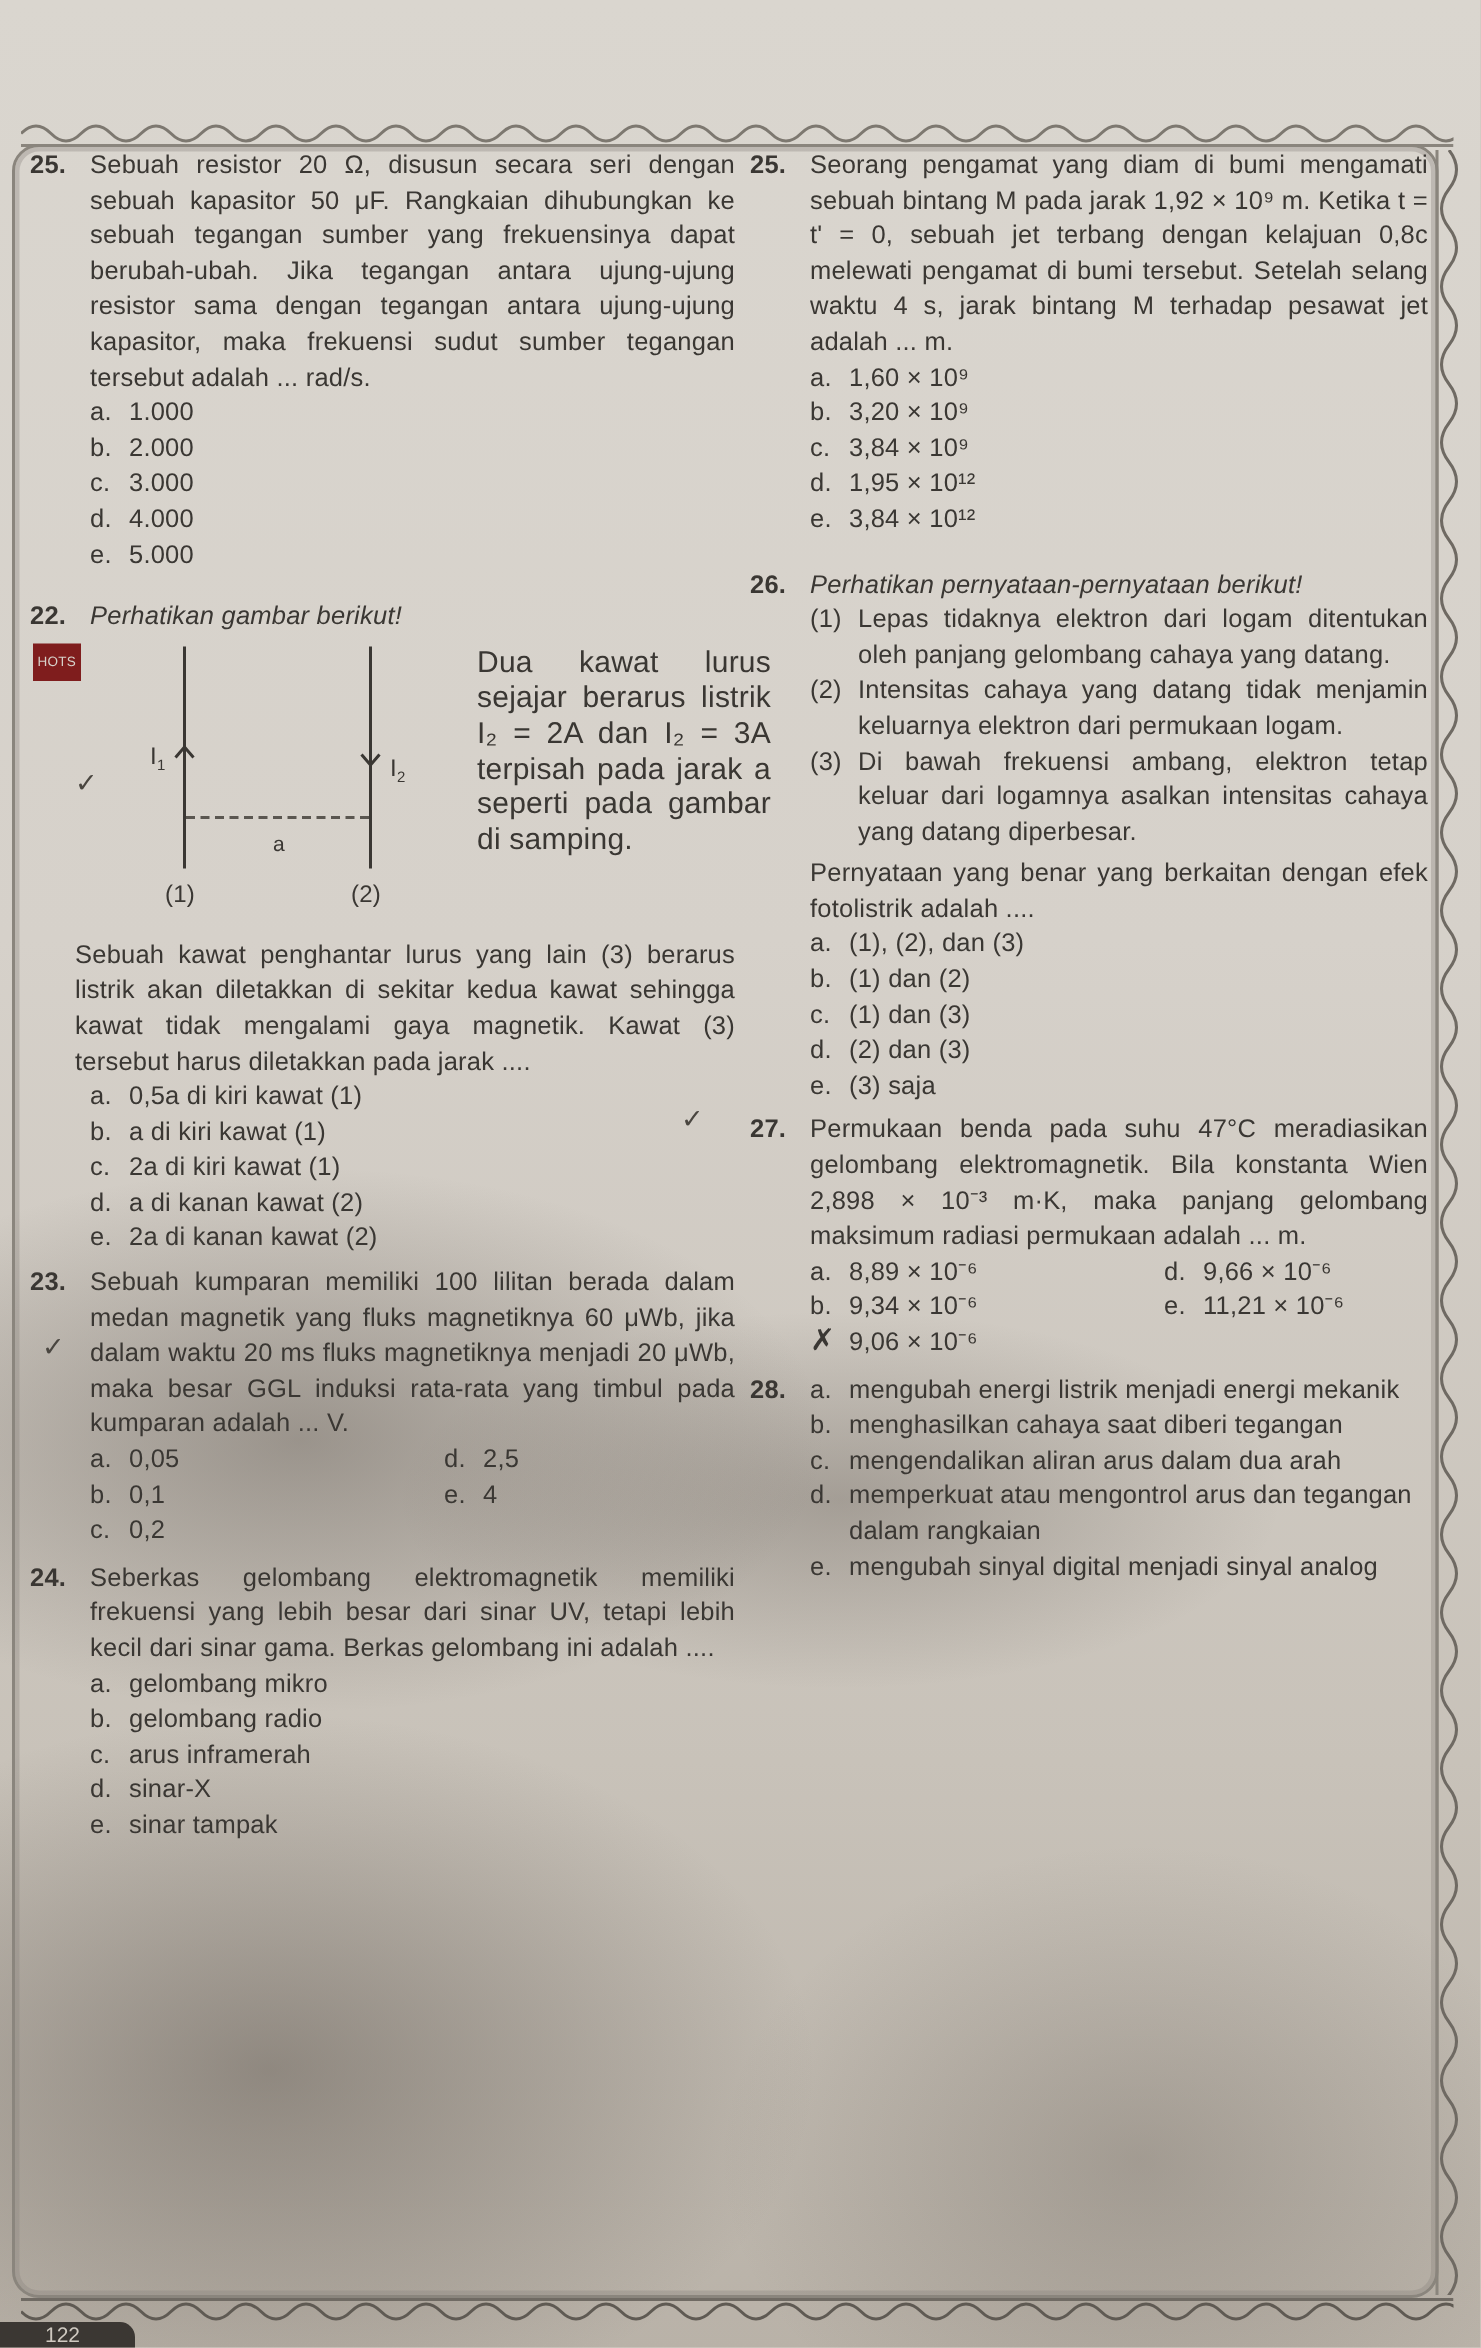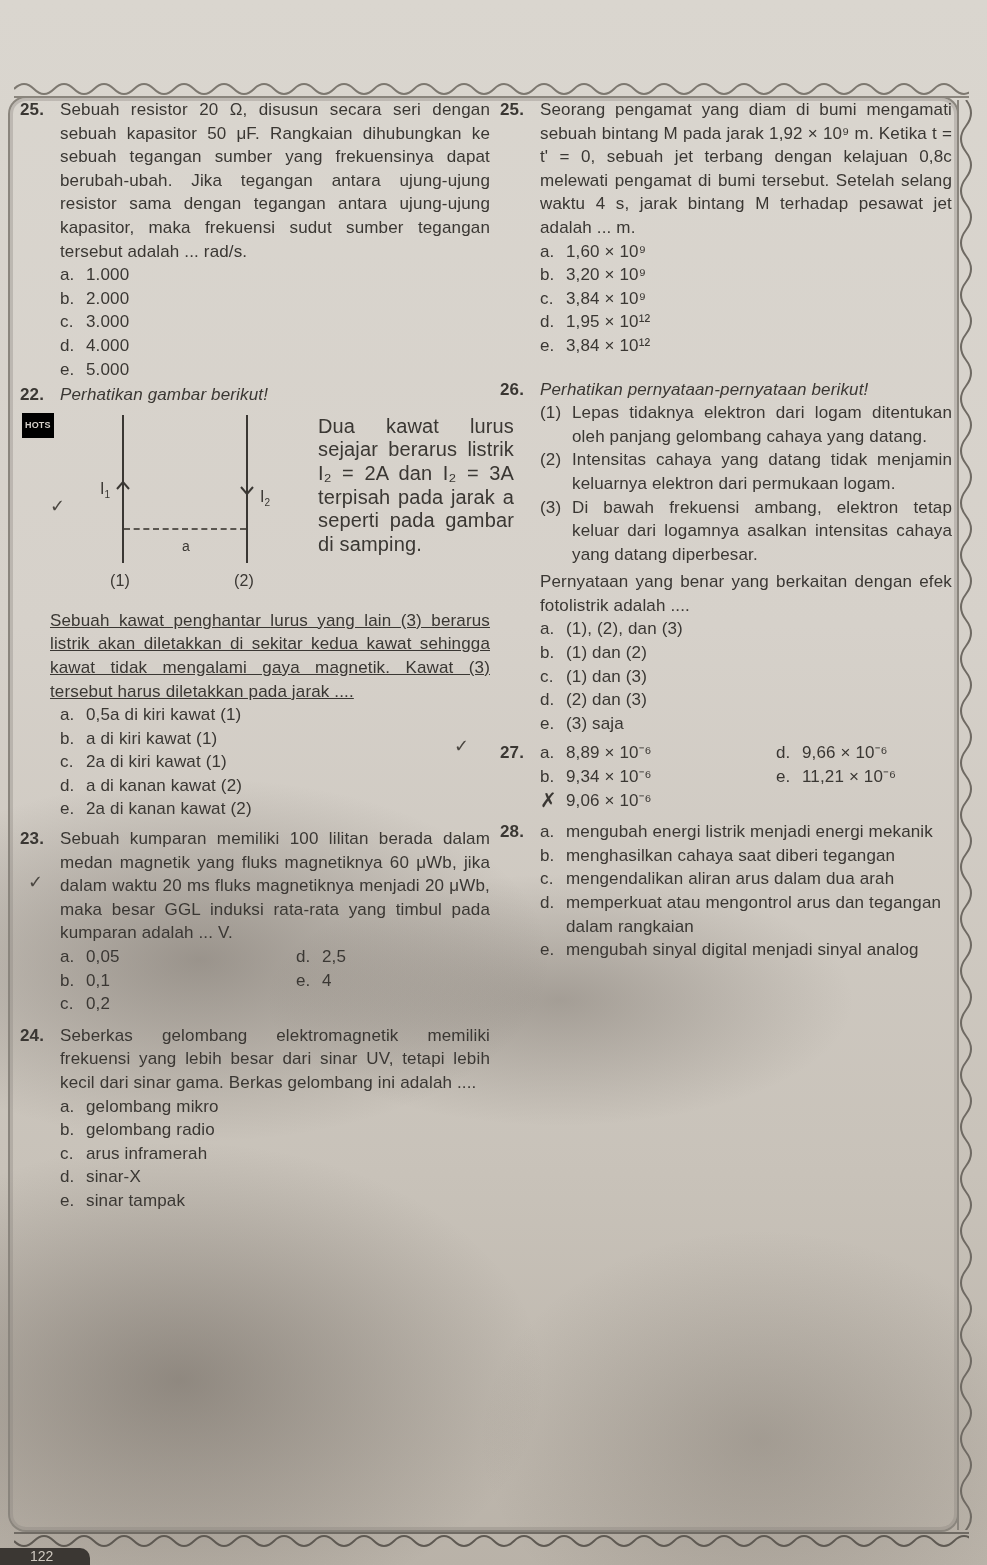--- a/index.html
+++ b/index.html
@@ -35,21 +35,21 @@
   .opt .lt{position:absolute;left:0;top:0;}
   .two{display:flex;}
   .two .opt{width:210px;}
   .it{font-style:italic;}
   sub{font-size:10px;line-height:0;}
   .stmt{position:relative;padding-left:32px;text-align:justify;}
   .stmt .sn{position:absolute;left:0;top:0;}
 
   
   .fig22{position:relative;height:200px;margin-top:2px;}
-  .hots{position:absolute;left:-38px;top:4px;font-size:9px;font-weight:bold;color:#d6d1ca;background:#000000;padding:1px 3px;}
+  .hots{position:absolute;left:-38px;top:4px;font-size:9px;font-weight:normal;color:#d6d1ca;background:#7f1d1d;padding:1px 3px;}
   .wire{position:absolute;width:2px;background:#3a3733;}
   .wlabel{position:absolute;font-size:16px;}
   .dash{position:absolute;border-top:2px dashed #5a5650;}
   .figtext{position:absolute;left:258px;top:6px;width:196px;font-size:20px;line-height:23.6px;text-align:justify;}
   .pagenum{position:absolute;left:0;top:1548px;width:60px;height:20px;background:#3b3733;color:#cfc9c0;font-size:14px;padding-left:30px;border-radius:0 10px 0 0;}
   .mark{position:absolute;color:#4a4640;font-size:18px;}
 </style>
 </head>
 <body>
 
@@ -74,21 +74,21 @@
   <div class="q">
     <span class="num">25.</span>
     <div class="stem">Sebuah resistor 20 Ω, disusun secara seri dengan sebuah kapasitor 50 μF. Rangkaian dihubungkan ke sebuah tegangan sumber yang frekuensinya dapat berubah-ubah. Jika tegangan antara ujung-ujung resistor sama dengan tegangan antara ujung-ujung kapasitor, maka frekuensi sudut sumber tegangan tersebut adalah ... rad/s.</div>
     <div class="opt"><span class="lt">a.</span><span>1.000</span></div>
     <div class="opt"><span class="lt">b.</span><span>2.000</span></div>
     <div class="opt"><span class="lt">c.</span><span>3.000</span></div>
     <div class="opt"><span class="lt">d.</span><span>4.000</span></div>
     <div class="opt"><span class="lt">e.</span><span>5.000</span></div>
   </div>
 
-  <div class="q" style="margin-top:2px;">
+  <div class="q" style="margin-top:18px;">
     <span class="num">22.</span>
     <div class="it">Perhatikan gambar berikut!</div>
     <div class="fig22">
       <span class="hots">HOTS</span>
       <div class="wire" style="left:62px;top:6px;height:148px;"></div>
       <div class="wire" style="left:186px;top:6px;height:148px;"></div>
       <svg style="position:absolute;left:55px;top:70px;" width="16" height="12">
           <polyline points="2,10 8,3 14,10" fill="none" stroke="#3a3733" stroke-width="2"></polyline>
         </svg>
       <svg style="position:absolute;left:179px;top:76px;" width="16" height="12">
@@ -96,21 +96,21 @@
         </svg>
       <span class="wlabel" style="left:40px;top:68px;text-align:center;"><span>I</span><sub>1</sub></span>
       <span class="wlabel" style="left:200px;top:76px;"><span>I</span><sub>2</sub></span>
       <div class="dash" style="left:64px;top:119px;width:122px;"></div>
       <span class="wlabel" style="left:122px;top:126px;font-size:14px;">a</span>
       <span class="wlabel" style="left:50px;top:160px;">(1)</span>
       <span class="wlabel" style="left:174px;top:160px;">(2)</span>
       <div class="figtext">Dua kawat lurus sejajar berarus listrik I₂ = 2A dan I₂ = 3A terpisah pada jarak a seperti pada gambar di samping.</div>
       <span class="mark" style="left:-10px;top:86px;">✓</span>
     </div>
-    <div class="stem" style="margin-left:-10px;text-decoration:underline;">Sebuah kawat penghantar lurus yang lain (3) berarus listrik akan diletakkan di sekitar kedua kawat sehingga kawat tidak mengalami gaya magnetik. Kawat (3) tersebut harus diletakkan pada jarak ....</div>
+    <div class="stem" style="margin-left:-10px;">Sebuah kawat penghantar lurus yang lain (3) berarus listrik akan diletakkan di sekitar kedua kawat sehingga kawat tidak mengalami gaya magnetik. Kawat (3) tersebut harus diletakkan pada jarak ....</div>
     <div class="opt"><span class="lt">a.</span><span>0,5a di kiri kawat (1)</span></div>
     <div class="opt"><span class="lt">b.</span><span>a di kiri kawat (1)</span></div>
     <div class="opt"><span class="lt">c.</span><span>2a di kiri kawat (1)</span></div>
     <div class="opt"><span class="lt">d.</span><span>a di kanan kawat (2)</span></div>
     <div class="opt"><span class="lt">e.</span><span>2a di kanan kawat (2)</span></div>
   </div>
 
   <div class="q" style="margin-top:6px;">
     <span class="num">23.</span>
     <div class="stem">Sebuah kumparan memiliki 100 lilitan berada dalam medan magnetik yang fluks magnetiknya 60 μWb, jika dalam waktu 20 ms fluks magnetiknya menjadi 20 μWb, maka besar GGL induksi rata-rata yang timbul pada kumparan adalah ... V.</div>
@@ -161,20 +161,21 @@
     <div class="opt"><span class="lt">a.</span><span>(1), (2), dan (3)</span></div>
     <div class="opt"><span class="lt">b.</span><span>(1) dan (2)</span></div>
     <div class="opt"><span class="lt">c.</span><span>(1) dan (3)</span></div>
     <div class="opt"><span class="lt">d.</span><span>(2) dan (3)</span></div>
     <div class="opt"><span class="lt">e.</span><span>(3) saja</span></div>
   </div>
 
   <div class="q" style="margin-top:6px;">
     <span class="num">27.</span>
     <span class="mark" style="left:-46px;top:-6px;">✓</span>
+    <div class="stem">Permukaan benda pada suhu 47°C meradiasikan gelombang elektromagnetik. Bila konstanta Wien 2,898 × 10⁻³ m·K, maka panjang gelombang maksimum radiasi permukaan adalah ... m.</div>
     <div class="two">
       <div>
         <div class="opt"><span class="lt">a.</span><span>8,89 × 10⁻⁶</span></div>
         <div class="opt"><span class="lt">b.</span><span>9,34 × 10⁻⁶</span></div>
         <div class="opt"><span class="lt" style="font-size:20px;">✗</span><span>9,06 × 10⁻⁶</span></div>
       </div>
       <div>
         <div class="opt"><span class="lt">d.</span><span>9,66 × 10⁻⁶</span></div>
         <div class="opt"><span class="lt">e.</span><span>11,21 × 10⁻⁶</span></div>
       </div>

